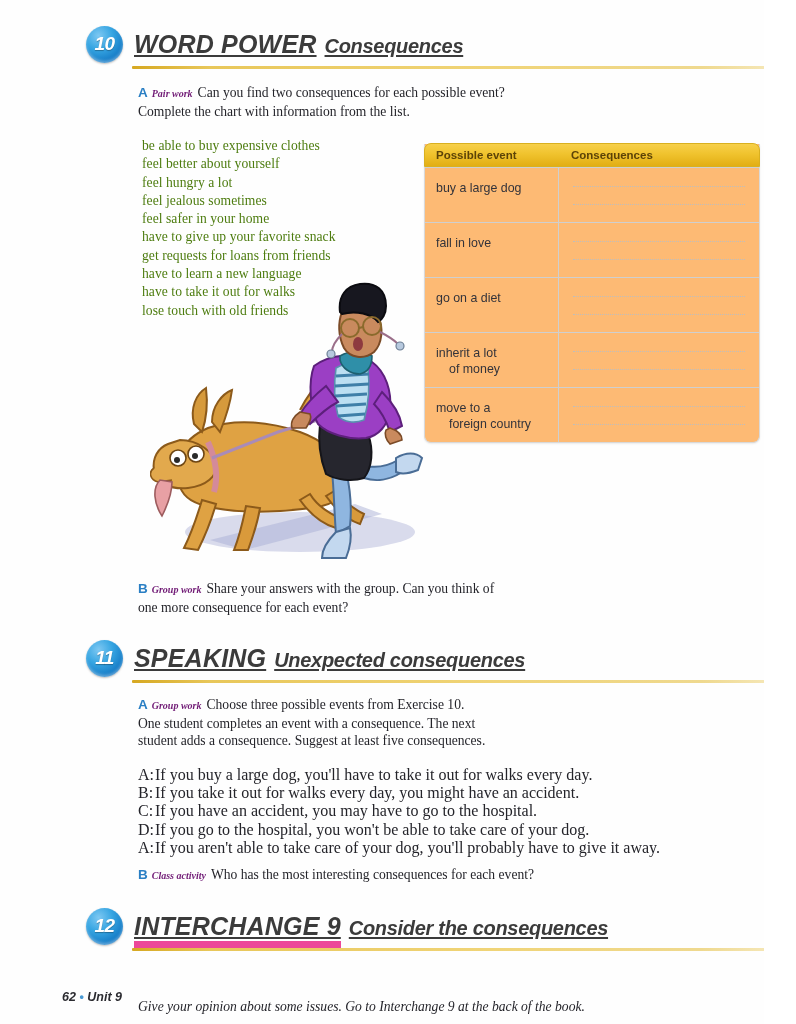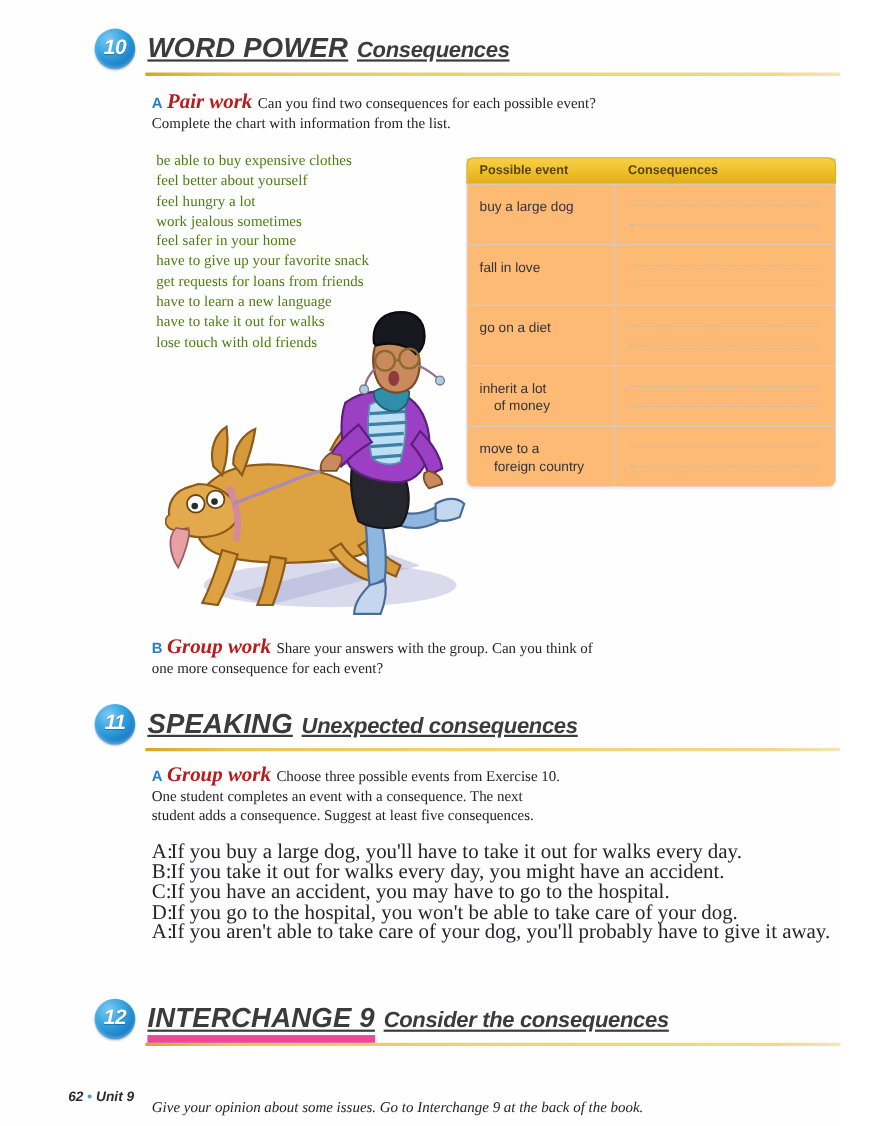--- a/index.html
+++ b/index.html
@@ -95,22 +95,22 @@
   .letter {
     font-family: "Liberation Sans", sans-serif;
     font-weight: bold;
     font-size: 13.5px;
     color: #2a7fc4;
   }
   .mode {
     font-family: "Liberation Serif", serif;
     font-weight: bold;
     font-style: italic;
-    font-size: 19px;
-    color: #b91c1c;
+    font-size: 10px;
+    color: #701a75;
     margin-left: 4px;
     margin-right: 5px;
   }
 
   
   .word-list {
     position: absolute;
     left: 142px;
     top: 137px;
     font-family: "Liberation Serif", serif;
@@ -187,21 +187,21 @@
     width: 275px;
     height: 290px;
   }
 
   
   .dialogue {
     position: absolute;
     left: 138px;
     top: 766px;
     font-family: "Liberation Serif", serif;
-    font-size: 19px;
+    font-size: 16px;
     line-height: 18.2px;
     color: #24242a;
     white-space: nowrap;
   }
   .dialogue .spk { display: inline-block; width: 17px; }
 
   
   .footer {
     position: absolute;
     left: 62px;
@@ -231,21 +231,21 @@
 
   <div class="para" style="left:138px; top:84px; width:520px;">
     <span class="letter">A</span><span class="mode">Pair work</span><span>Can you find two consequences for each possible event?</span><br>
     <span>Complete the chart with information from the list.</span>
   </div>
 
   <div class="word-list">
     <div>be able to buy expensive clothes</div>
     <div>feel better about yourself</div>
     <div>feel hungry a lot</div>
-    <div>work jealous sometimes</div>
+    <div>feel jealous sometimes</div>
     <div>feel safer in your home</div>
     <div>have to give up your favorite snack</div>
     <div>get requests for loans from friends</div>
     <div>have to learn a new language</div>
     <div>have to take it out for walks</div>
     <div>lose touch with old friends</div>
   </div>
 
   <div class="chart">
     <div class="chart-head">
@@ -415,20 +415,23 @@
       <span class="spk">C:</span><span>If you have an accident, you may have to go to the hospital.</span>
     </div>
     <div>
       <span class="spk">D:</span><span>If you go to the hospital, you won't be able to take care of your dog.</span>
     </div>
     <div>
       <span class="spk">A:</span><span>If you aren't able to take care of your dog, you'll probably have to give it away.</span>
     </div>
   </div>
 
+  <div class="para" style="left:138px; top:866px; width:560px;">
+    <span class="letter">B</span><span class="mode">Class activity</span><span>Who has the most interesting consequences for each event?</span>
+  </div>
 
   <div class="exercise-head" style="top:906px;">
     <div class="head-row">
       <div class="badge">12</div>
       <div class="head-title">
         <span class="subject underlined">INTERCHANGE 9</span><span class="topic">Consider the consequences</span>
       </div>
     </div>
     <div class="head-rule"></div>
   </div>

